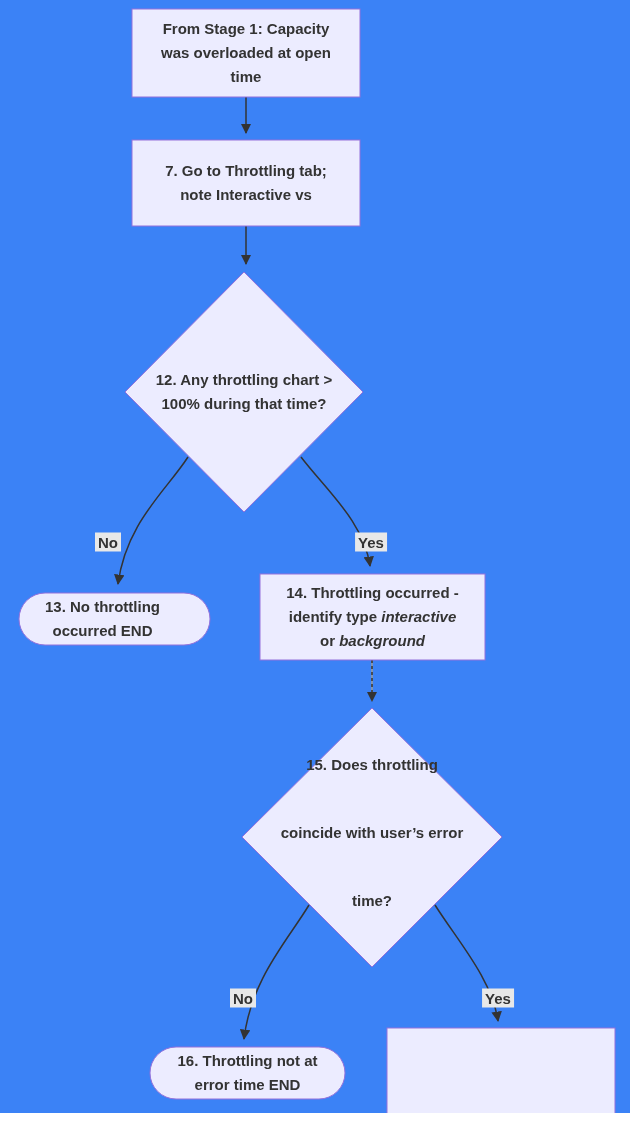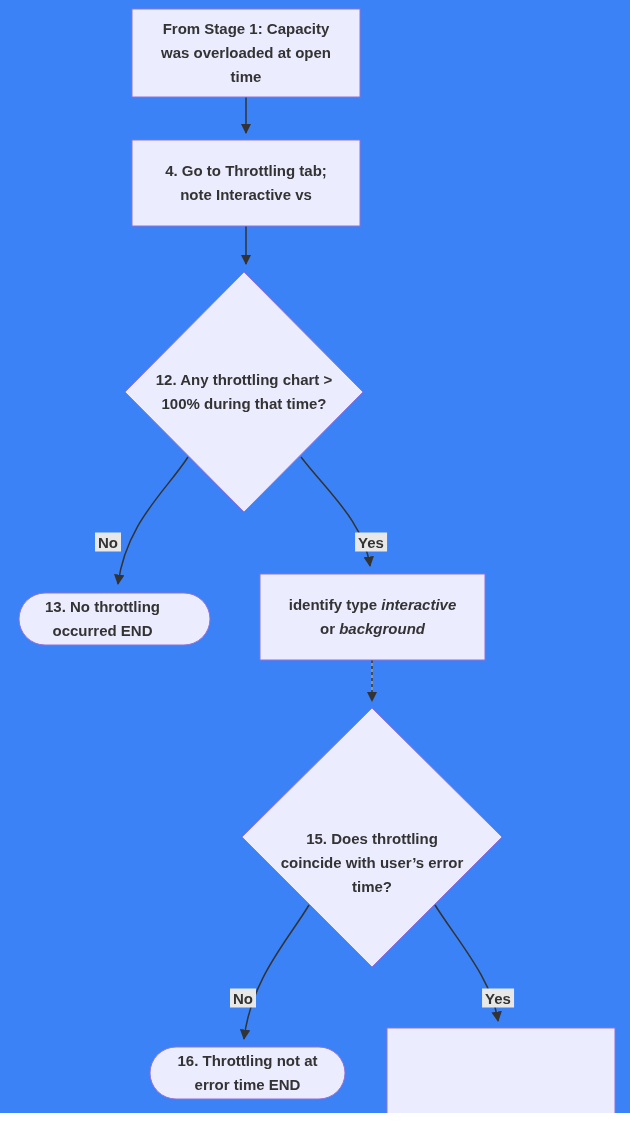--- a/index.html
+++ b/index.html
@@ -82,40 +82,41 @@
     <rect class="shape-rect" x="387" y="1028" width="228" height="86"></rect>
   </svg>
 
   <div class="node-label" style="left:132px; top:9px; width:228px; height:88px;">
     <div class="line">From Stage 1: Capacity</div>
     <div class="line">was overloaded at open</div>
     <div class="line">time</div>
   </div>
 
   <div class="node-label" style="left:132px; top:140px; width:228px; height:86px;">
-    <div class="line">4. Go to Throttling tab;</div>
+    <div class="line">7. Go to Throttling tab;</div>
     <div class="line">note Interactive vs</div>
   </div>
 
   <div class="node-label" style="left:134px; top:330px; width:220px; height:124px;">
     <div class="line">12. Any throttling chart &gt;</div>
     <div class="line">100% during that time?</div>
   </div>
 
   <div class="node-label" style="left:7px; top:593px; width:191px; height:52px;">
     <div class="line">13. No throttling</div>
     <div class="line">occurred END</div>
   </div>
 
   <div class="node-label" style="left:260px; top:574px; width:225px; height:86px;">
+    <div class="line">14. Throttling occurred -</div>
     <div class="line"><span>identify type </span><i>interactive</i></div>
     <div class="line"><span>or </span><i>background</i></div>
   </div>
 
-  <div class="node-label" style="left:252px; top:801px; width:240px; height:124px;">
+  <div class="node-label" style="left:252px; top:771px; width:240px; height:124px;gap:44px;">
     <div class="line">15. Does throttling</div>
     <div class="line">coincide with user’s error</div>
     <div class="line">time?</div>
   </div>
 
   <div class="node-label" style="left:150px; top:1047px; width:195px; height:52px;">
     <div class="line">16. Throttling not at</div>
     <div class="line">error time END</div>
   </div>
 

